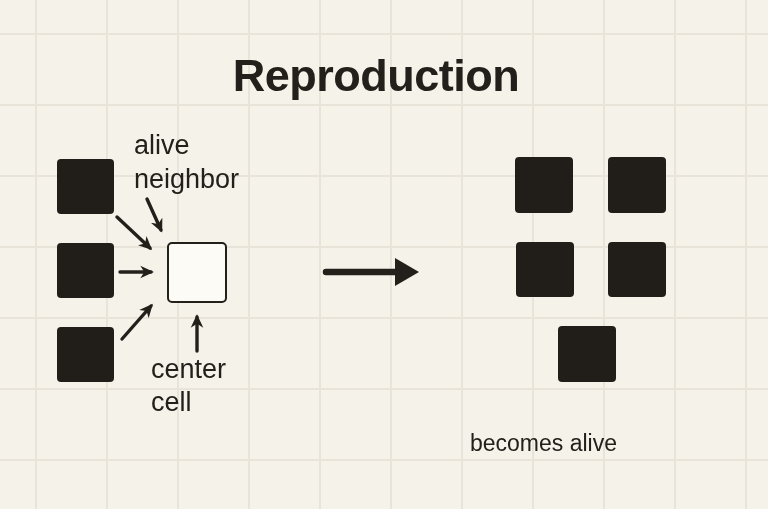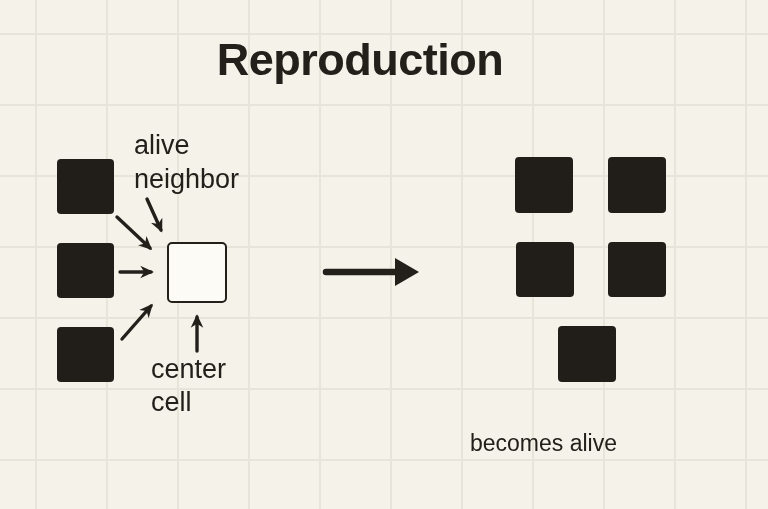--- a/index.html
+++ b/index.html
@@ -18,21 +18,21 @@
     background-size: 71px 71px;
     background-position: 35px 33px;
     font-family: "Liberation Sans", "DejaVu Sans", sans-serif;
     color: var(--ink, #23201b);
   }
   .title {
     position: absolute;
     top: 34px;
     left: 0;
     width: 720px;
-    margin: 0;
+    margin: 16px;
     text-align: center;
     font-size: 45px;
     font-weight: 800;
     letter-spacing: -0.5px;
     color: var(--ink, #23201b);
   }
   .cell {
     position: absolute;
     background: var(--cell_alive, #211e1a);
     border-radius: 4px;

